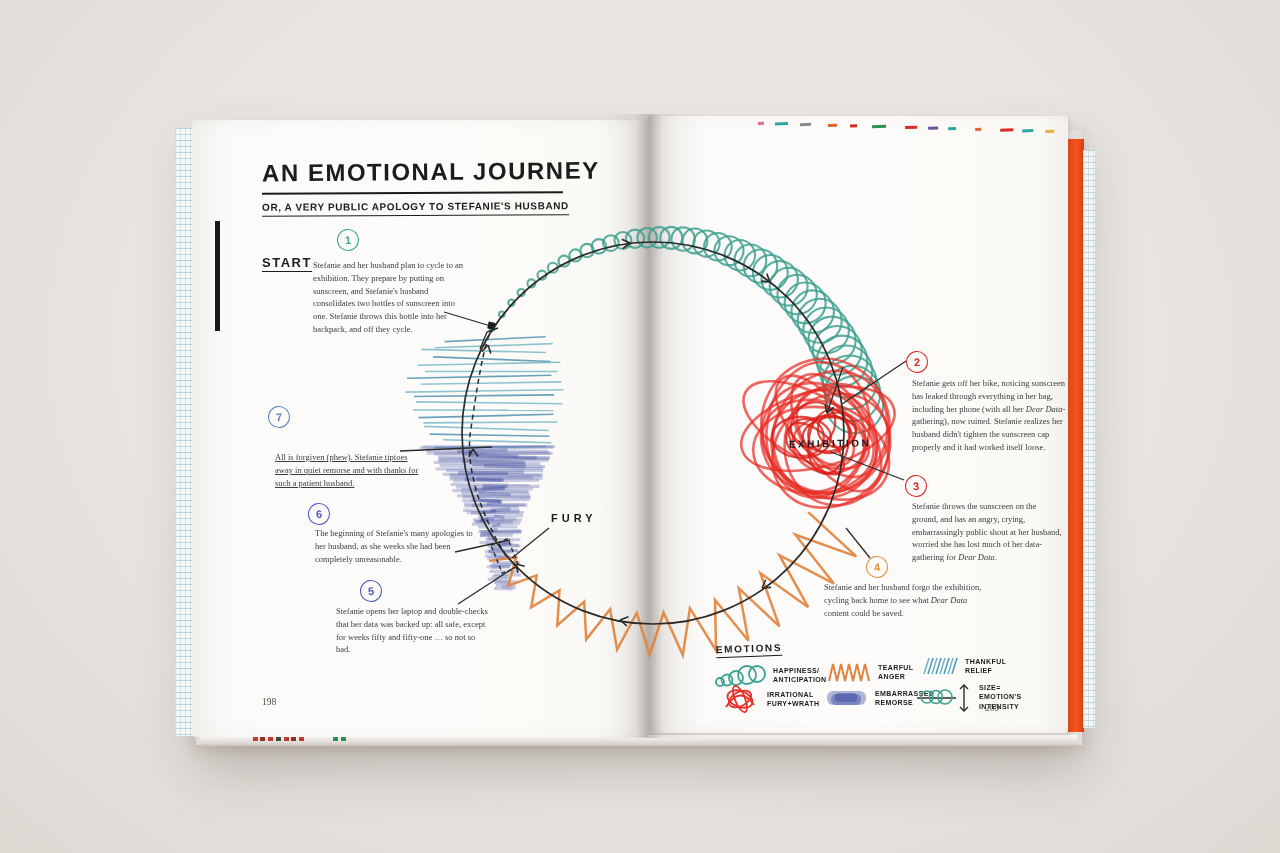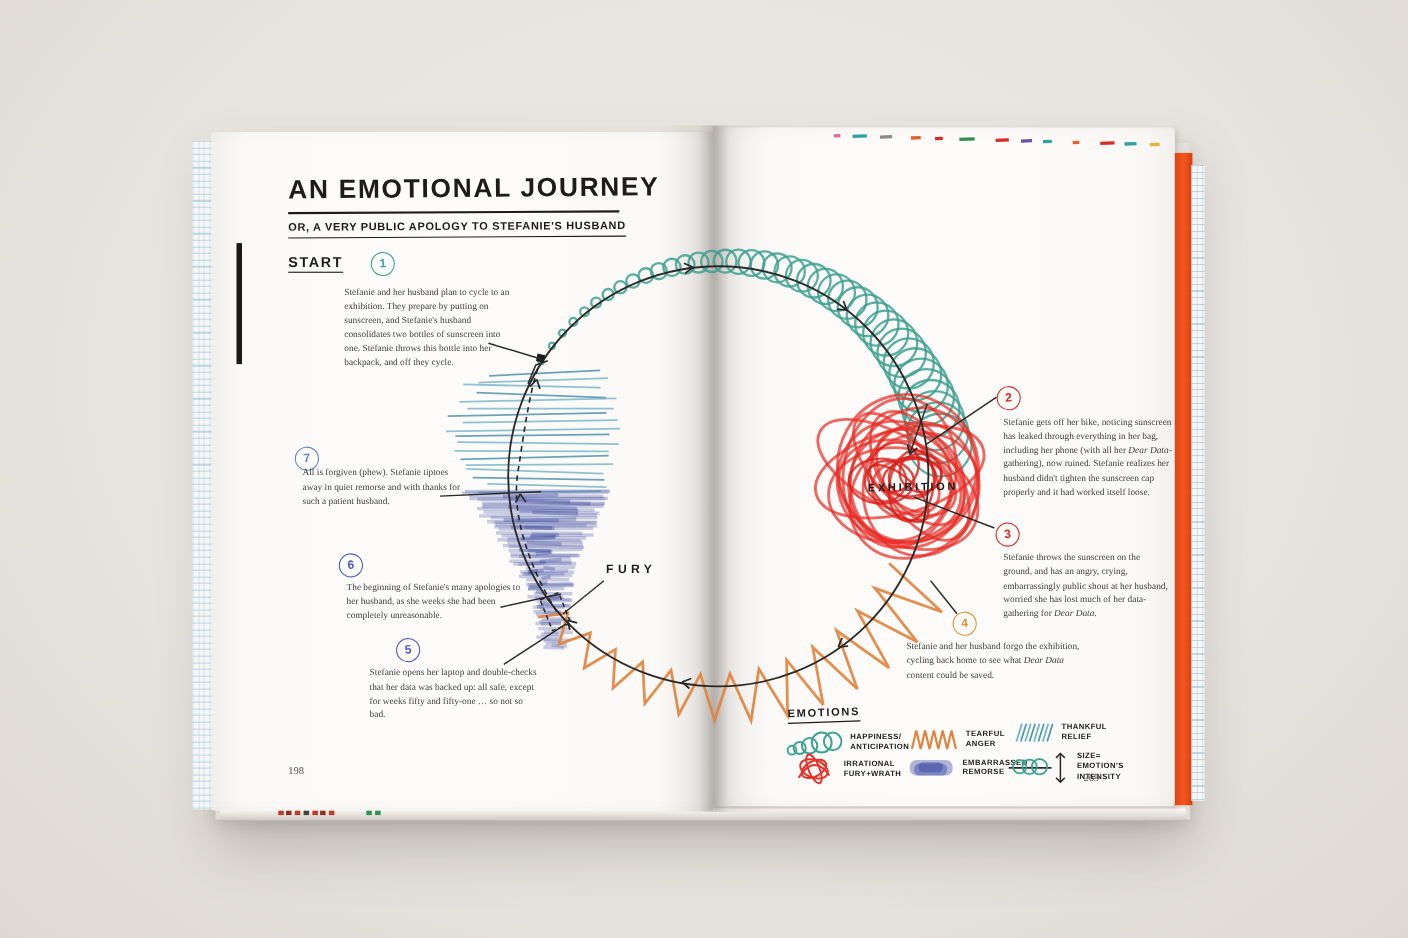--- a/index.html
+++ b/index.html
@@ -29,21 +29,21 @@
   .bottom-stack{left:200px;top:735px;width:878px;height:11px;z-index:1;
     background:linear-gradient(to bottom,#fcfbf9,#d9d4cd 80%,#c9c3bb);}
   
   .hand{font-family:"Liberation Sans",sans-serif;font-weight:700;color:#1d1c1b;z-index:6;}
   .ann{font:8.5px/1.5 "Liberation Serif",serif;color:#3c3c3c;z-index:6;text-align:left;}
   .numcirc{width:20px;height:20px;border:1.6px solid #999;border-radius:50%;z-index:6;
     font:700 11px/20px "Liberation Sans",sans-serif;text-align:center;transform:rotate(-4deg);background:transparent;}
   .title{font-size:24px;letter-spacing:1.5px;transform:rotate(-.5deg);white-space:nowrap;}
   .title-rule{background:#1d1c1b;height:2px;z-index:6;transform:rotate(-.3deg);}
   .subtitle{font-size:10px;letter-spacing:.6px;border-bottom:1.4px solid #1d1c1b;padding-bottom:3px;white-space:nowrap;transform:rotate(-.3deg);}
-  .startlbl{font-size:13px;letter-spacing:1.5px;border-bottom:1.6px solid #1d1c1b;padding-bottom:1px;}
+  .startlbl{font-size:13px;letter-spacing:1.5px;border-bottom:1.6px solid #1d1c1b;padding-bottom:1px;margin-top:24px;}
   .exh{font-size:10px;letter-spacing:2.5px;transform:rotate(-1deg);text-align:center;}
   .homelbl{font-size:11px;letter-spacing:4px;}
   .pgnum{font:9.5px "Liberation Serif",serif;color:#55504b;z-index:6;}
   .legend-title{font-size:10px;letter-spacing:1.6px;border-bottom:1.4px solid #1d1c1b;padding-bottom:2px;transform:rotate(-2deg);}
   .lg-item{display:flex;align-items:center;gap:7px;z-index:6;}
   .lg-label{font:700 7px/1.3 "Liberation Sans",sans-serif;letter-spacing:.4px;color:#1d1c1b;white-space:pre-line;}
   .marginbar{left:215px;top:221px;width:5px;height:110px;background:#191919;z-index:6;}
   #deco{left:0;top:0;width:1280px;height:853px;z-index:5;pointer-events:none;}
   i{}
 </style>
@@ -293,21 +293,21 @@
 
 <div class="abs hand title" style="left:262px;top:158px;">AN EMOTIONAL JOURNEY</div>
 <div class="abs title-rule" style="left:262px;top:192px;width:301px;"></div>
 <div class="abs hand subtitle" style="left:262px;top:201px;">OR, A VERY PUBLIC APOLOGY TO STEFANIE'S HUSBAND</div>
 <div class="abs hand startlbl" style="left:262px;top:231px;">START</div>
 
 <div class="abs numcirc" style="left: 337px; top: 229px; border-color: rgb(61, 163, 147); color: rgb(61, 163, 147);">1</div>
 <div class="abs ann rich" style="left:313px;top:259px;width:153px;">Stefanie and her husband plan to cycle to an exhibition. They prepare by putting on sunscreen, and Stefanie's husband consolidates two bottles of sunscreen into one. Stefanie throws this bottle into her backpack, and off they cycle.</div>
 
 <div class="abs numcirc" style="left: 268px; top: 406px; border-color: rgb(91, 135, 197); color: rgb(91, 135, 197);">7</div>
-<div class="abs ann rich" style="left:275px;top:423px;width:152px;">All is forgiven (phew). Stefanie tiptoes away in quiet remorse and with thanks for such a patient husband.</div>
+<div class="abs ann rich" style="left:275px;top:451px;width:152px;text-decoration:underline;">All is forgiven (phew). Stefanie tiptoes away in quiet remorse and with thanks for such a patient husband.</div>
 
 <div class="abs numcirc" style="left: 308px; top: 503px; border-color: rgb(74, 92, 192); color: rgb(74, 92, 192);">6</div>
 <div class="abs ann rich" style="left:315px;top:527px;width:160px;">The beginning of Stefanie's many apologies to her husband, as she weeks she had been completely unreasonable.</div>
 
 <div class="abs numcirc" style="left: 360px; top: 580px; border-color: rgb(74, 92, 192); color: rgb(74, 92, 192);">5</div>
 <div class="abs ann rich" style="left:336px;top:605px;width:152px;">Stefanie opens her laptop and double-checks that her data was backed up: all safe, except for weeks fifty and fifty-one … so not so bad.</div>
 
 <div class="abs numcirc" style="left: 906px; top: 351px; border-color: rgb(217, 43, 38); color: rgb(217, 43, 38);">2</div>
 <div class="abs ann rich" style="left:912px;top:377px;width:156px;">Stefanie gets off her bike, noticing sunscreen has leaked through everything in her bag, including her phone (with all her <i>Dear Data</i>-gathering), now ruined. Stefanie realizes her husband didn't tighten the sunscreen cap properly and it had worked itself loose.</div>
 

